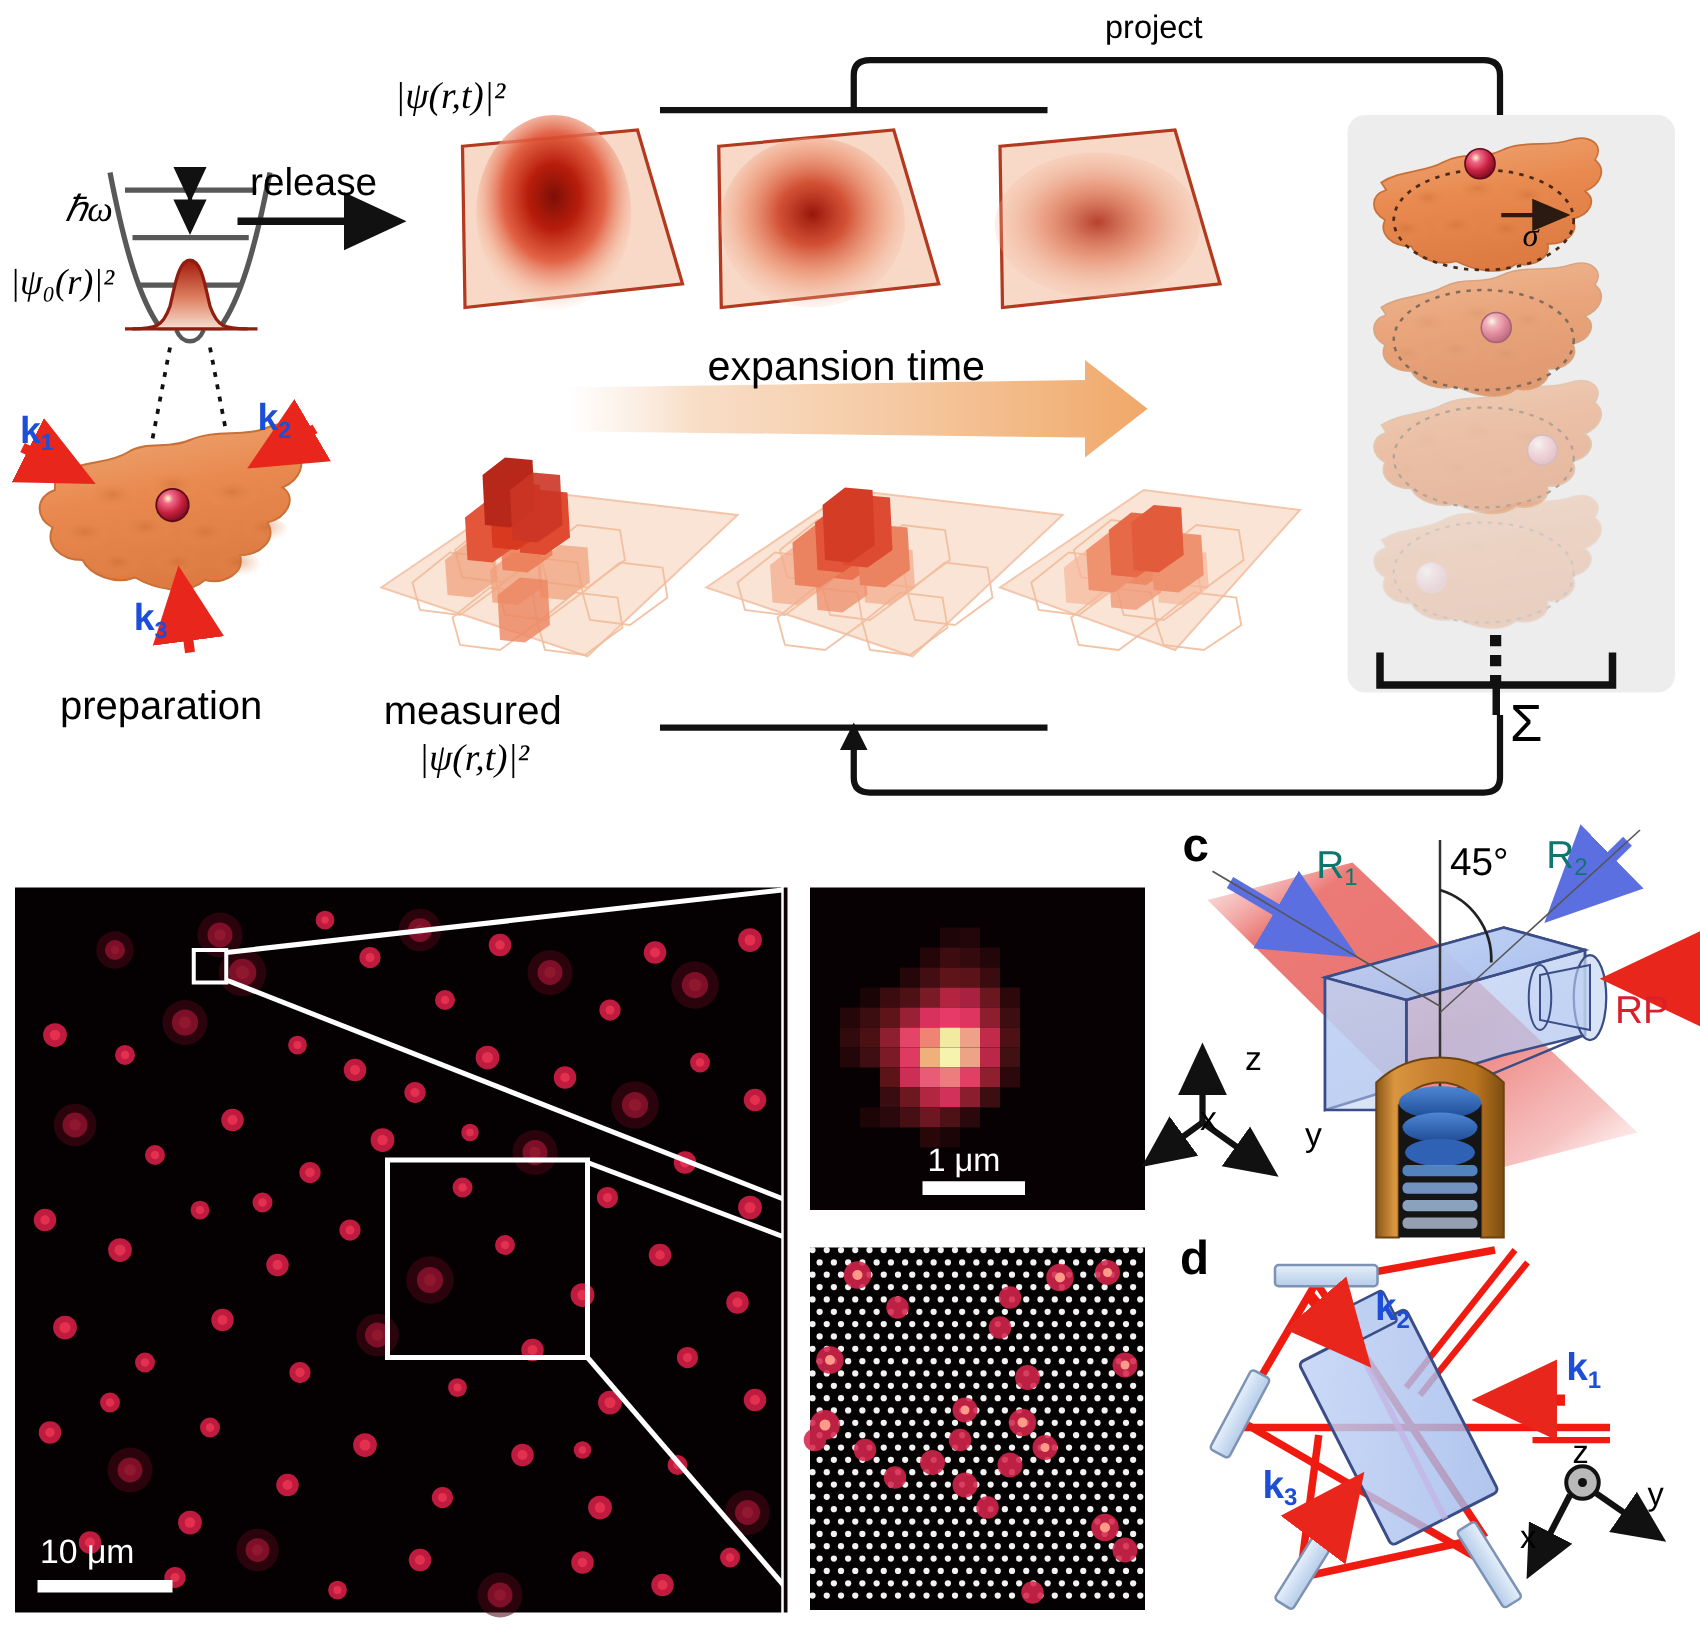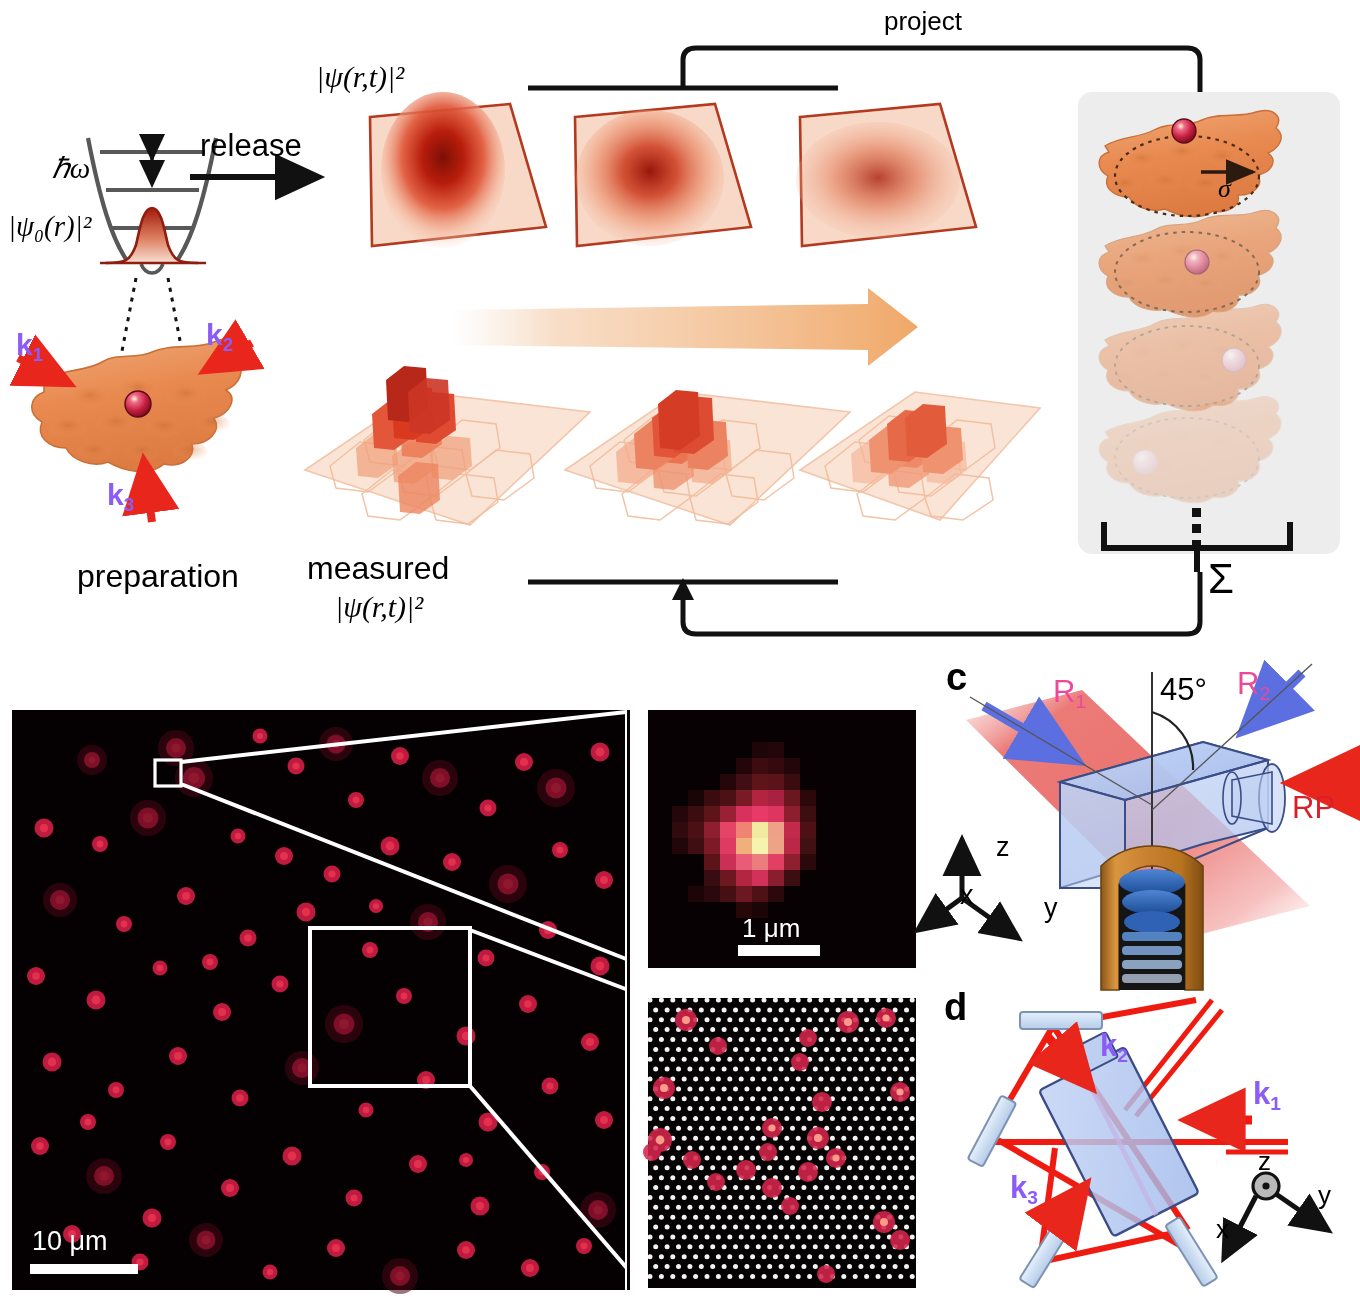--- a/index.html
+++ b/index.html
@@ -1,22 +1,22 @@
 <!DOCTYPE html>
 <html><head>
 <meta charset="utf-8">
 <style>
   html,body{margin:0;padding:0;background:#fff;}
   body{width:1360px;height:1300px;position:relative;overflow:hidden;
        font-family:"Liberation Sans",sans-serif;color:#000;}
   .fig{position:absolute;left:0;top:0;width:1360px;height:1300px;}
   .lbl{position:absolute;white-space:nowrap;line-height:1;}
   .ital{font-family:"Liberation Serif",serif;font-style:italic;}
-  .red{color:#8b5cf6;font-weight:bold;}
-  .blu{color:#ec4899;}
+  .red{color:#1d4ed8;font-weight:bold;}
+  .blu{color:#0f766e;}
   .bold{font-weight:bold;}
   sub{font-size:62%;vertical-align:baseline;position:relative;top:.32em;}
   svg{position:absolute;left:0;top:0;overflow:visible;}
 </style>
 </head>
 <body>
 
 <div class="fig">
 
 <svg width="1360" height="1300">
@@ -1473,24 +1473,25 @@
       <circle cx="1266" cy="1186" r="3.6" fill="#111"></circle>
       <line x1="1276" y1="1194" x2="1328" y2="1230" stroke="#111" stroke-width="5" marker-end="url(#ar-blk)"></line>
       <line x1="1256" y1="1196" x2="1224" y2="1258" stroke="#111" stroke-width="5" marker-end="url(#ar-blk)"></line>
     </g>
   </g>
 </svg>
 
 <span class="lbl ital" style="left:52px;top:154px;font-size:29px;">ℏω</span>
 <span class="lbl ital" style="left:8px;top:212px;font-size:29px;">|ψ₀(r)|²</span>
 <span class="lbl" style="left:200px;top:130px;font-size:31px;">release</span>
-<span class="lbl" style="left:48px;top:560px;font-size:32px;margin-left:29px;">preparation</span>
+<span class="lbl" style="left:48px;top:548px;font-size:32px;">preparation</span>
 
 <span class="lbl ital" style="left:316px;top:62px;font-size:30px;">|ψ(r,t)|²</span>
 <span class="lbl" style="left:884px;top:8px;font-size:26px;">project</span>
+<span class="lbl" style="left:566px;top:276px;font-size:33px;">expansion time</span>
 <span class="lbl" style="left:307px;top:552px;font-size:32px;">measured</span>
 <span class="lbl ital" style="left:335px;top:592px;font-size:30px;">|ψ(r,t)|²</span>
 <span class="lbl ital" style="left:1218px;top:176px;font-size:26px;">σ</span>
 <span class="lbl" style="left:1208px;top:558px;font-size:42px;">Σ</span>
 
 <span class="lbl red" style="left:16px;top:330px;font-size:30px;"><span>k</span><sub>1</sub></span>
 <span class="lbl red" style="left:206px;top:320px;font-size:30px;"><span>k</span><sub>2</sub></span>
 <span class="lbl red" style="left:107px;top:480px;font-size:30px;"><span>k</span><sub>3</sub></span>
 
 <span class="lbl" style="left:32px;top:1228px;font-size:27px;color:#fff;text-align:right;">10 μm</span>

